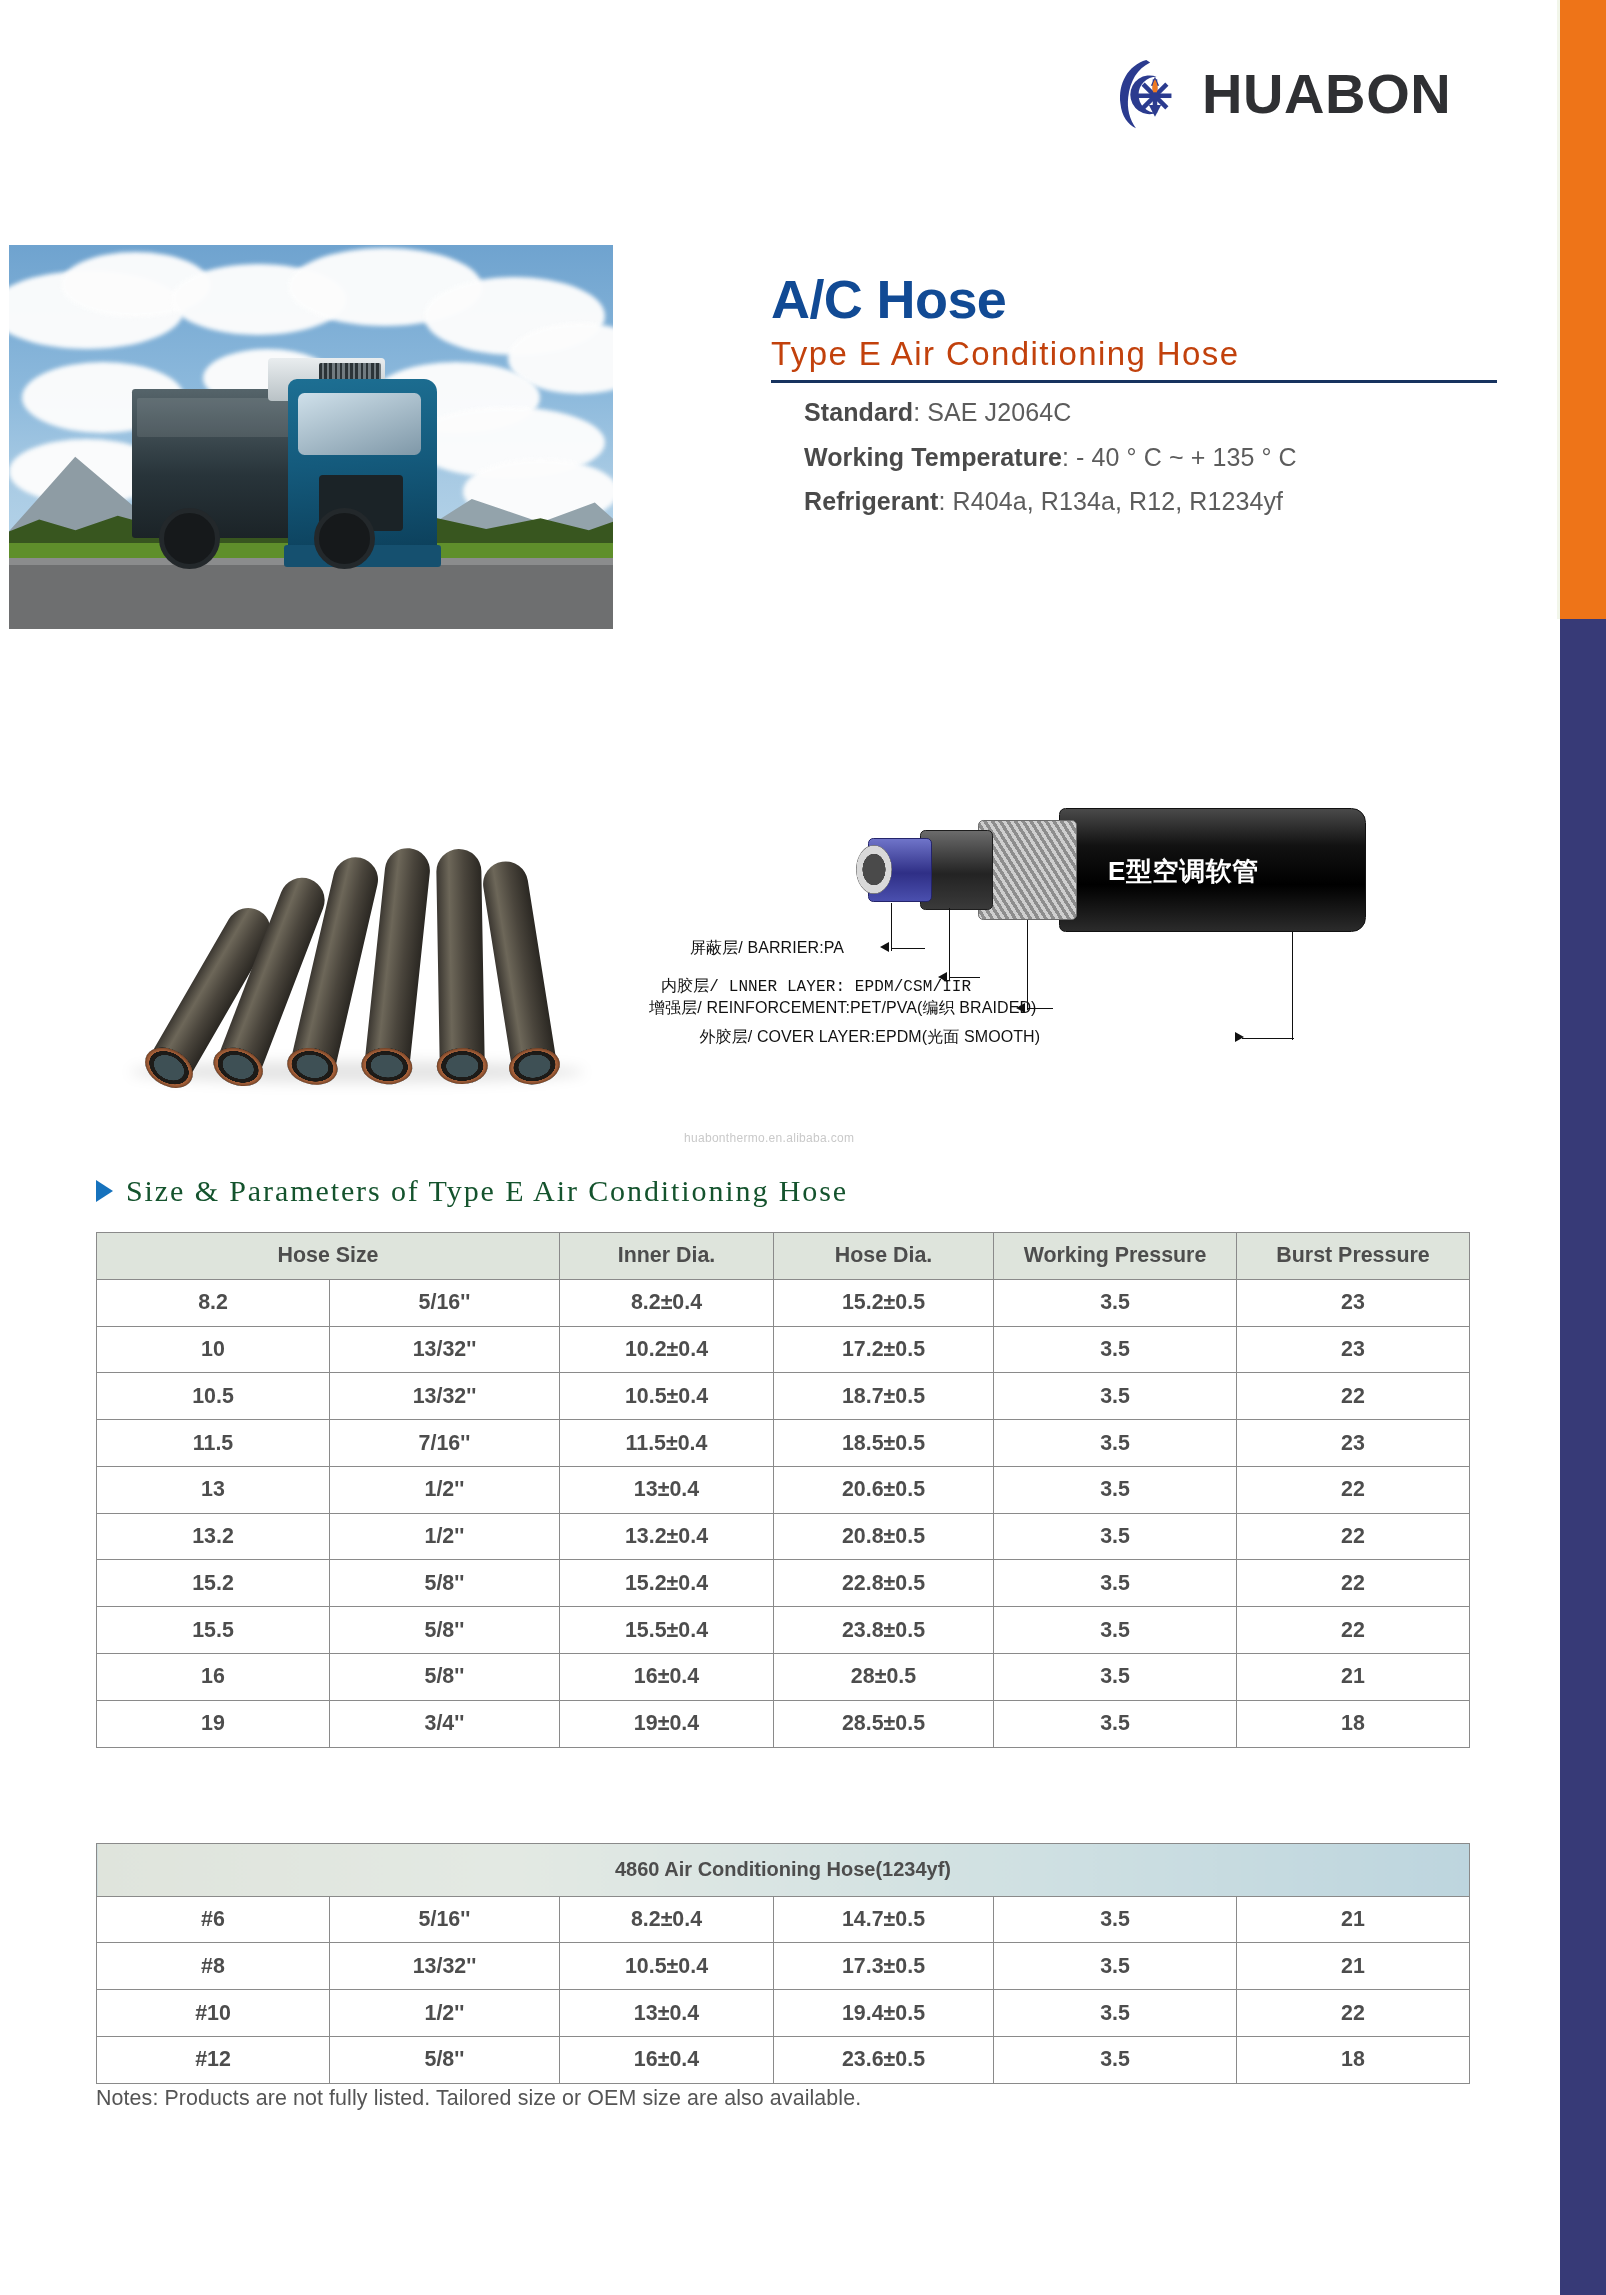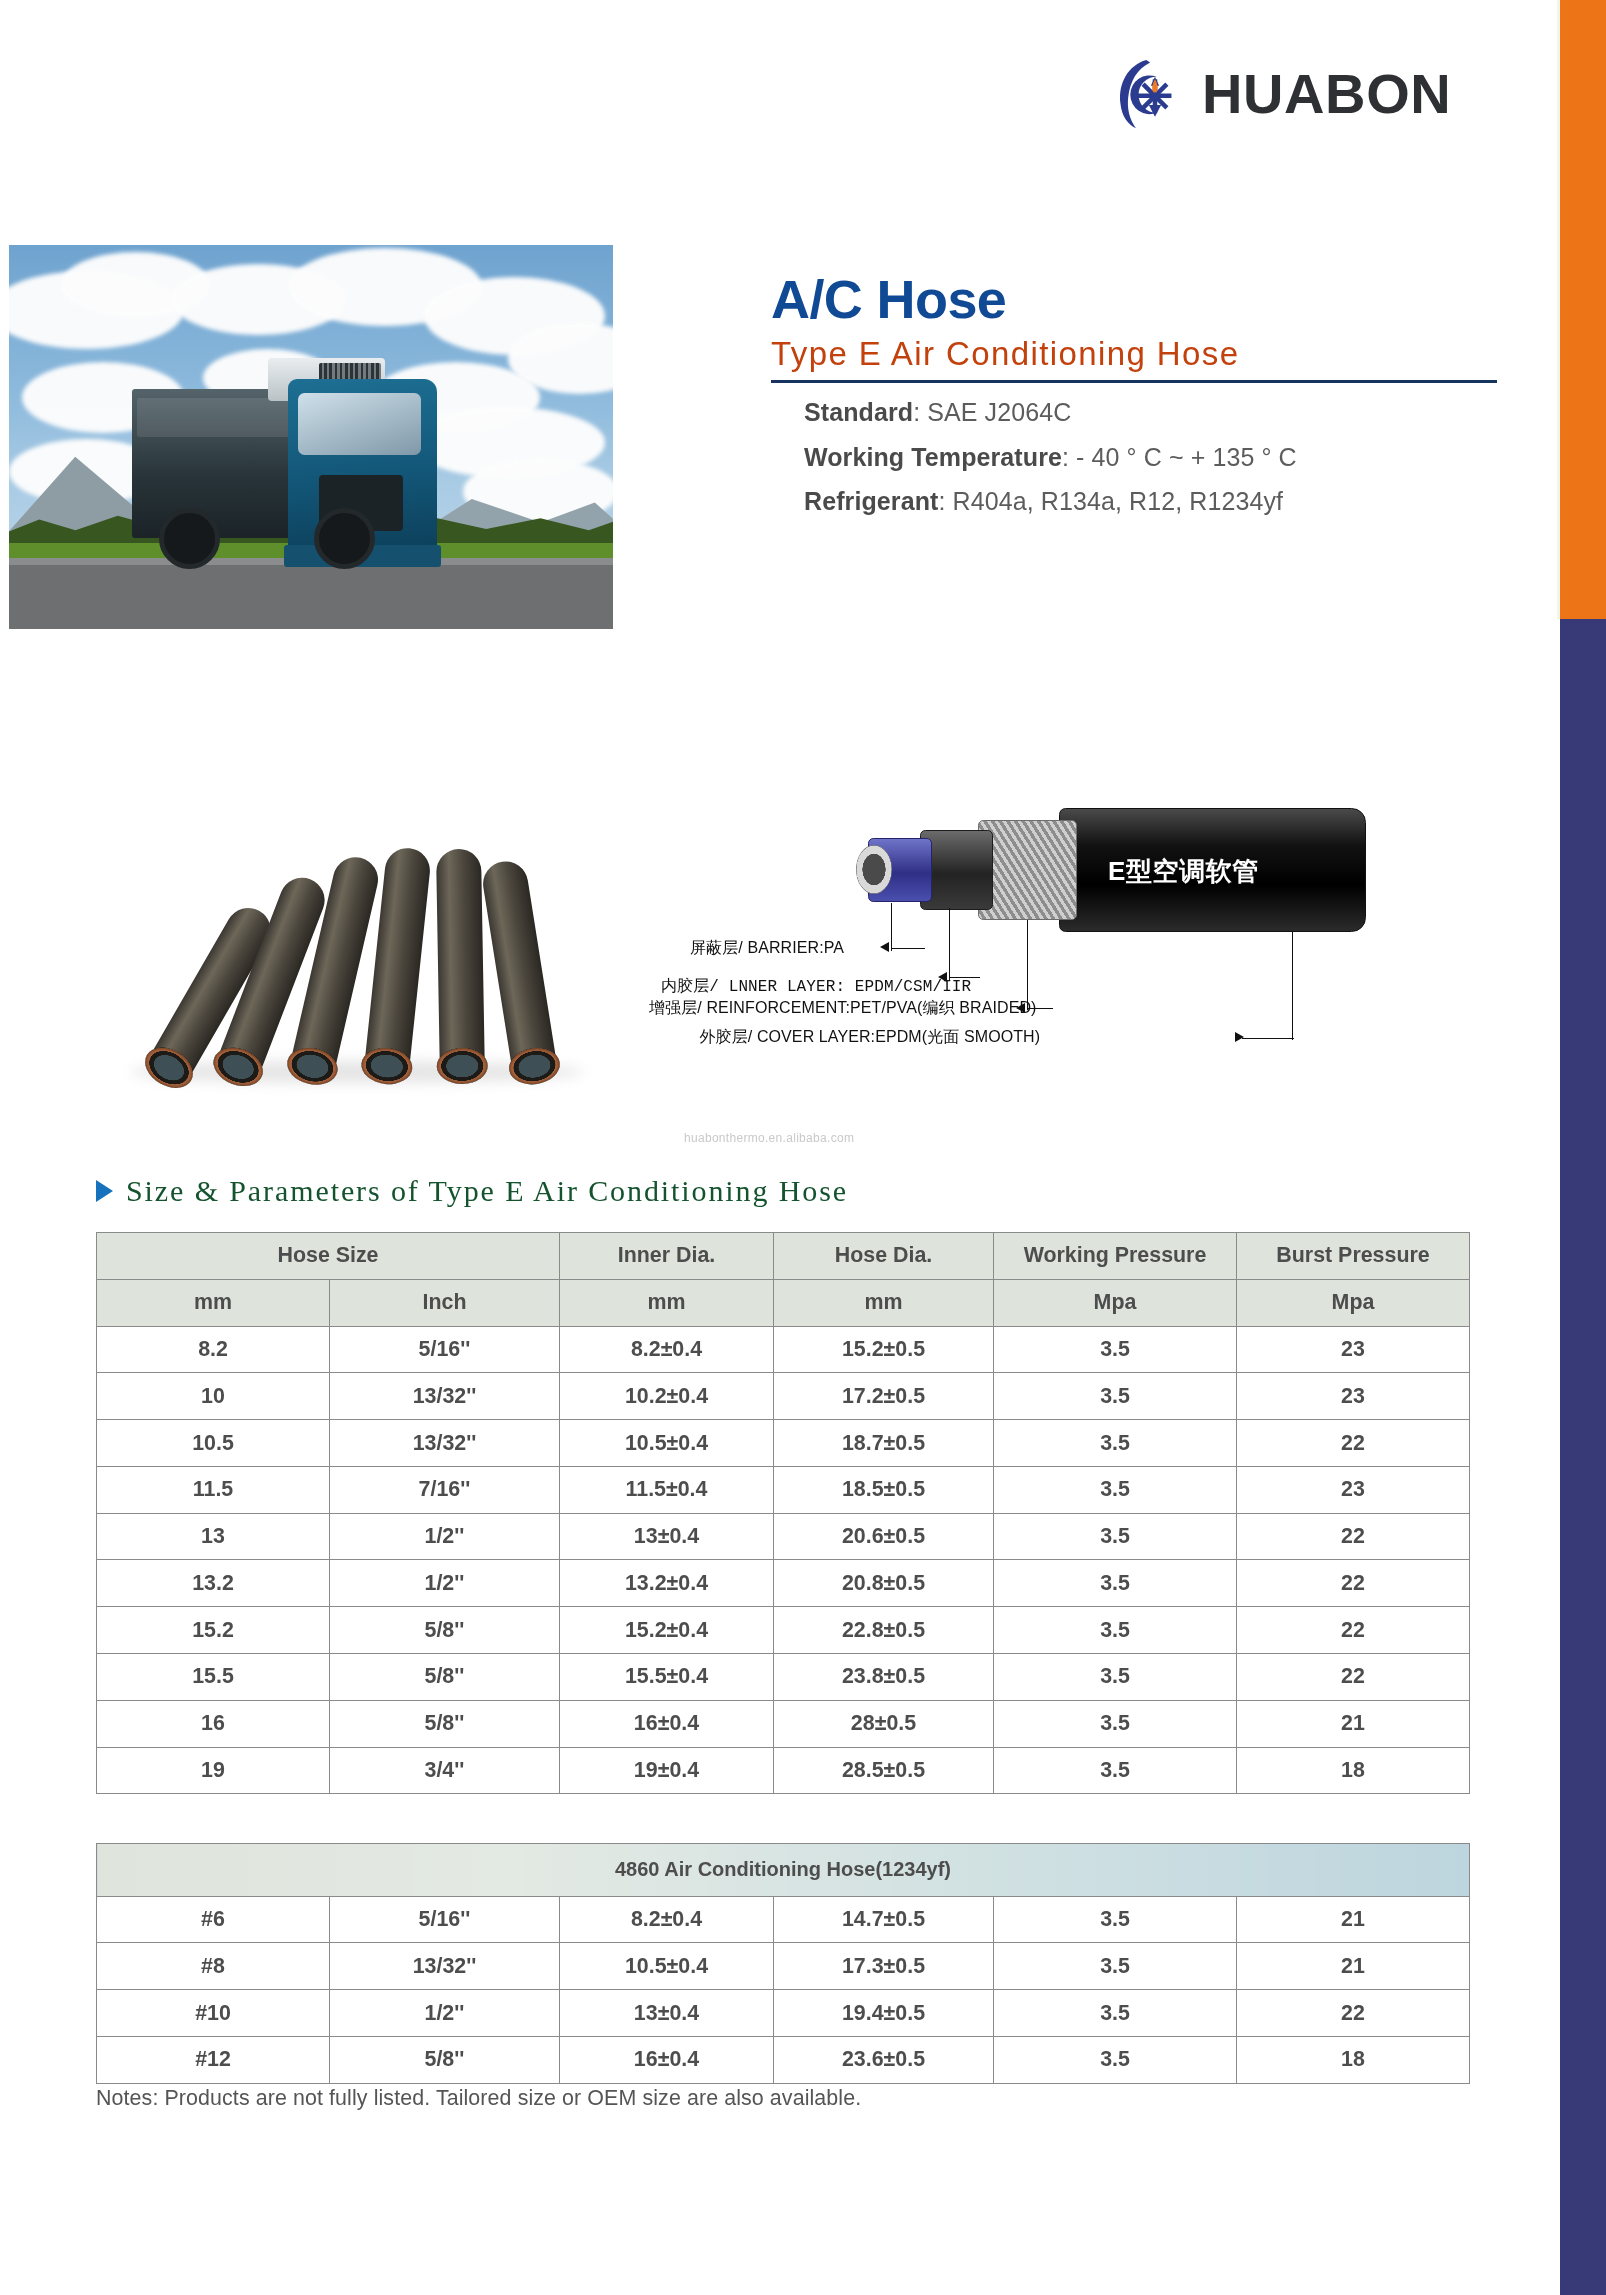--- a/index.html
+++ b/index.html
@@ -243,28 +243,20 @@
       <col class="c6">
     </colgroup>
   <thead>
     <tr>
       <th colspan="2">Hose Size</th>
       <th>Inner Dia.</th>
       <th>Hose Dia.</th>
       <th>Working Pressure</th>
       <th>Burst Pressure</th>
     </tr>
-    <tr>
-      <th>mm</th>
-      <th>Inch</th>
-      <th>mm</th>
-      <th>mm</th>
-      <th>Mpa</th>
-      <th>Mpa</th>
-    </tr>
   </thead>
   <tbody id="table-main-body">
       <tr>
         <td>8.2</td>
         <td>5/16''</td>
         <td>8.2±0.4</td>
         <td>15.2±0.5</td>
         <td>3.5</td>
         <td>23</td>
       </tr>

